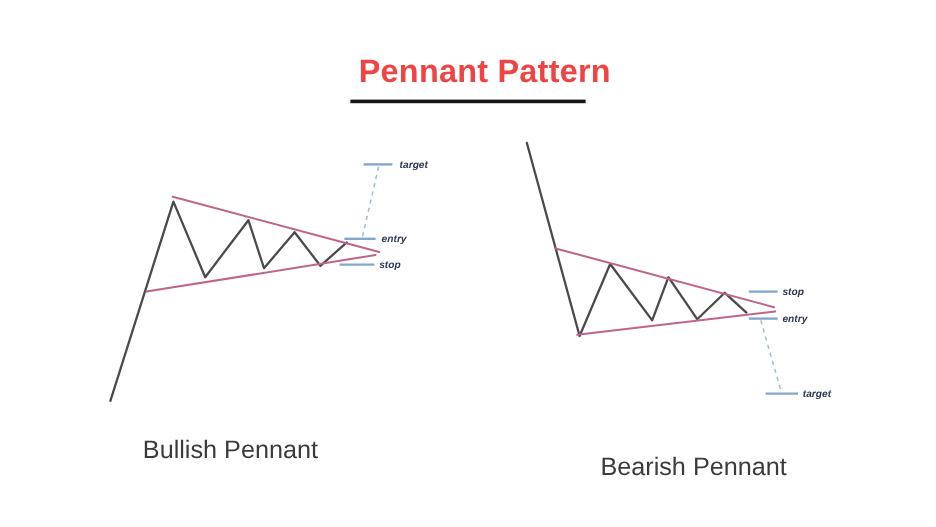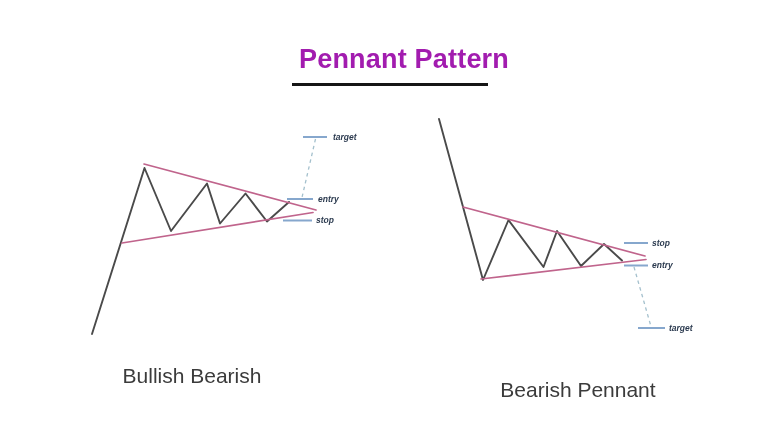--- a/index.html
+++ b/index.html
@@ -4,21 +4,21 @@
 <style>
   html,body{margin:0;padding:0;}
   body{
     width:780px;height:439px;position:relative;background:#ffffff;
     font-family:"Liberation Sans", sans-serif;overflow:hidden;
   }
   .title-wrap{
     position:absolute;top:44px;left:0;width:780px;text-align:center;
   }
   .title{
-    font-size:27px;font-weight:bold;color:#a21caf;letter-spacing:0.2px;
+    font-size:27px;font-weight:bold;color:#ef4444;letter-spacing:0.2px;
     line-height:30px;
     padding-left:28px;
   }
   .title-underline{
     width:196px;height:3px;background:#151515;margin:9px auto 0 auto;
   }
   .diagram-svg{position:absolute;left:0;top:0;}
   .caption{
     position:absolute;top:364px;transform:translateX(-50%);
     font-size:21px;color:#3b3b3b;white-space:nowrap;
@@ -50,14 +50,14 @@
     <line x1="481" y1="279" x2="646" y2="259.5" stroke="#c0648c" stroke-width="1.7" stroke-linecap="round"></line>
     <line x1="634" y1="267" x2="651" y2="326.5" stroke="#a4c0cd" stroke-width="1.3" stroke-dasharray="3.5 3.5"></line>
     <line x1="624" y1="243" x2="648" y2="243" stroke="#86a7cd" stroke-width="2"></line>
     <text x="652" y="243.5" fill="#2b3a4f" font-size="8.5" font-weight="bold" font-style="italic" dominant-baseline="middle" font-family="&quot;Liberation Sans&quot;, sans-serif">stop</text>
     <line x1="624" y1="265.5" x2="648" y2="265.5" stroke="#86a7cd" stroke-width="2"></line>
     <text x="652" y="266" fill="#2b3a4f" font-size="8.5" font-weight="bold" font-style="italic" dominant-baseline="middle" font-family="&quot;Liberation Sans&quot;, sans-serif">entry</text>
     <line x1="638" y1="328" x2="665" y2="328" stroke="#86a7cd" stroke-width="2"></line>
     <text x="669" y="328.5" fill="#2b3a4f" font-size="8.5" font-weight="bold" font-style="italic" dominant-baseline="middle" font-family="&quot;Liberation Sans&quot;, sans-serif">target</text>
   </svg>
 
-<div class="caption caption-bullish">Bullish Bearish</div>
+<div class="caption caption-bullish">Bullish Pennant</div>
 <div class="caption caption-bearish">Bearish Pennant</div>
 
 </body></html>

